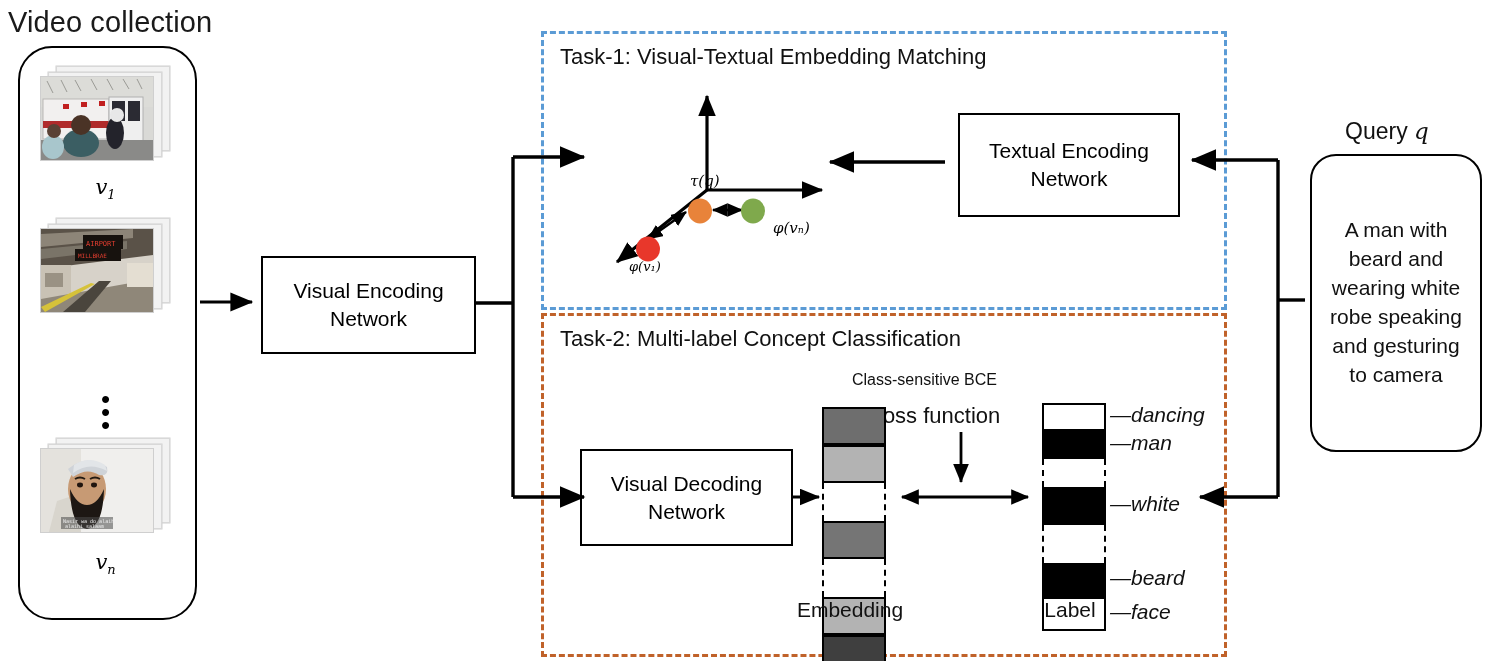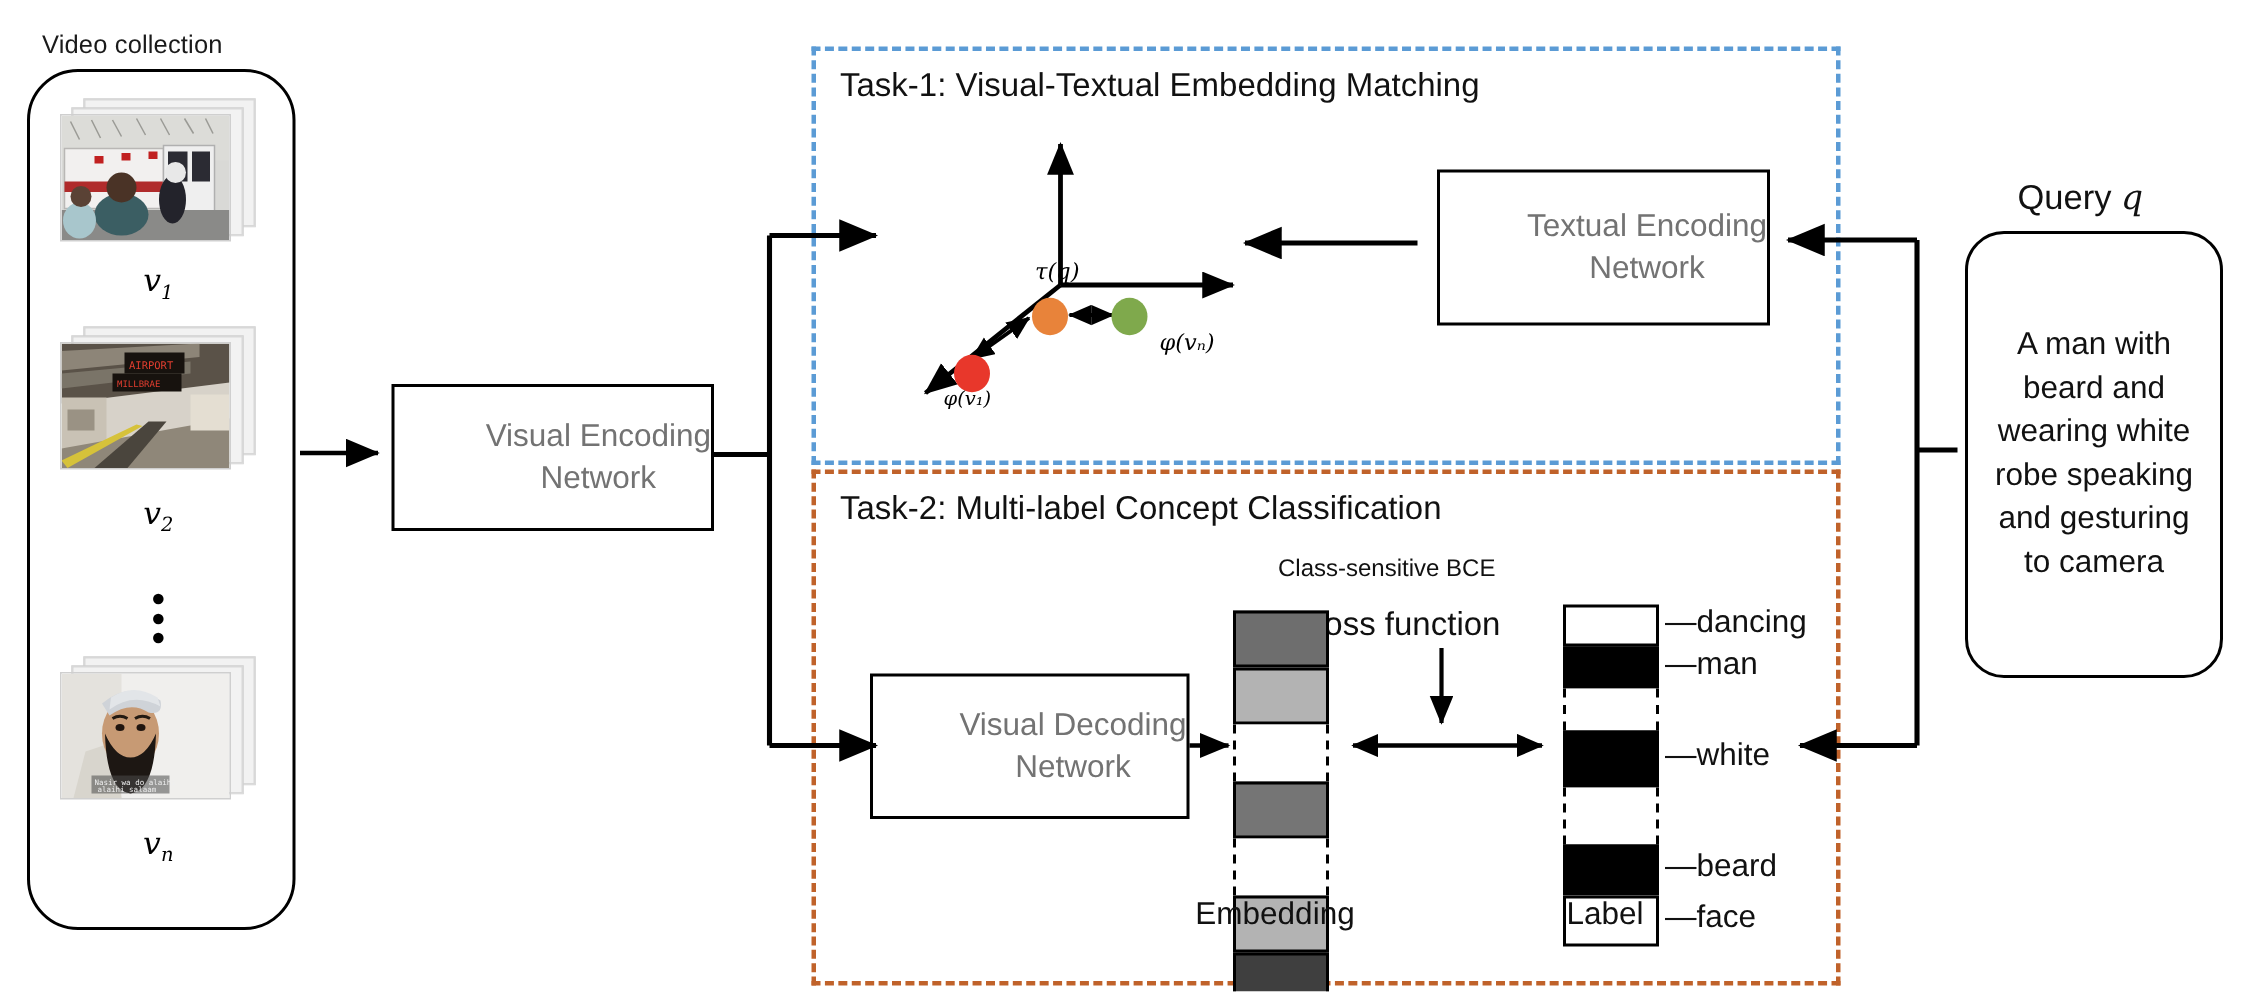--- a/index.html
+++ b/index.html
@@ -1,57 +1,57 @@
 <!DOCTYPE html>
 <html><head>
 <meta charset="utf-8">
 <style>
   html,body{margin:0;padding:0;background:#ffffff;}
   body{font-family:"Liberation Sans", sans-serif;color:#000;}
   #canvas{position:relative;width:1496px;height:661px;background:#fff;overflow:hidden;}
   .abs{position:absolute;}
 
   
-  #video-collection-title{left:8px;top:20px;font-size:17px;color:#1a1a1a;letter-spacing:.1px;margin-left:20px;}
+  #video-collection-title{left:8px;top:6px;font-size:29px;color:#1a1a1a;letter-spacing:.1px;}
   #video-collection-box{left:18px;top:46px;width:175px;height:570px;border:2.5px solid #000;border-radius:34px;background:#fff;}
 
   .thumb-stack{position:absolute;width:128px;height:95px;}
   .thumb-stack .sheet{position:absolute;width:112px;height:83px;background:#f2f2f2;border:1px solid #d8d8d8;box-shadow:0 0 0 .5px #cfcfcf;}
   .thumb-stack .sheet.s3{left:16px;top:0px;}
   .thumb-stack .sheet.s2{left:8px;top:6px;}
   .thumb-face{position:absolute;left:0;top:10px;width:112px;height:83px;overflow:hidden;border:1px solid #cfcfcf;}
 
   .vlabel{position:absolute;width:175px;text-align:center;font-family:"DejaVu Serif", serif;font-style:italic;font-size:21px;}
   .vlabel sub{font-size:13px;}
 
   #vdots{position:absolute;left:18px;top:394px;width:175px;text-align:center;line-height:10px;font-size:26px;letter-spacing:0;}
   #vdots span{display:block;height:13px;}
 
   
-  .solidbox{position:absolute;border:2px solid #000;background:#fff;display:flex;align-items:center;justify-content:flex-end;text-align:center;font-size:21px;line-height:1.32;color:#737373;}
+  .solidbox{position:absolute;border:2px solid #000;background:#fff;display:flex;align-items:center;justify-content:center;text-align:center;font-size:21px;line-height:1.32;color:#000000;}
 
   
   #task1-panel{left:541px;top:31px;width:680px;height:273px;border:3px dashed #5B9BD5;background:transparent;}
   #task2-panel{left:541px;top:313px;width:680px;height:338px;border:3px dashed #C0622A;background:transparent;}
   .panel-title{position:absolute;font-size:22px;color:#111;}
 
   
   #query-title{left:1345px;top:118px;font-size:23px;color:#111;font-family:"Liberation Sans",sans-serif;}
   #query-title i{font-family:"DejaVu Serif",serif;font-style:italic;}
   #query-box{left:1310px;top:154px;width:168px;height:294px;border:2.2px solid #000;border-radius:26px;background:#fff;display:flex;align-items:center;justify-content:center;}
   #query-text{width:148px;text-align:center;font-size:21px;line-height:1.38;color:#111;}
 
   
   .bar{position:absolute;width:64px;}
   .cell{width:64px;box-sizing:border-box;border-left:2px solid #000;border-right:2px solid #000;}
   .cell.solid{border:2px solid #000;}
   .cell.gap{border-left:2px dashed #000;border-right:2px dashed #000;background:#fff;}
   .caption{position:absolute;font-size:21px;color:#111;text-align:center;width:120px;}
 
-  .lbl-row{position:absolute;font-size:21px;color:#111;white-space:nowrap;}
+  .lbl-row{position:absolute;font-size:21px;color:#111;white-space:nowrap;font-style:italic;}
 
   svg.overlay{position:absolute;left:0;top:0;width:1496px;height:661px;pointer-events:none;}
 </style>
 </head>
 <body>
 
 <div id="canvas">
 
   <div class="abs" id="video-collection-title">Video collection</div>
 
@@ -110,23 +110,20 @@
         <text x="37" y="29" font-size="6" fill="#e03d2f" font-family="monospace">MILLBRAE</text>
         <rect x="0" y="36" width="30" height="34" fill="#c9c2b5"></rect>
         <rect x="4" y="44" width="18" height="14" fill="#9a9284"></rect>
         <polygon points="0,70 112,50 112,83 0,83" fill="#8f8779"></polygon>
         <polygon points="22,83 58,52 70,52 44,83" fill="#4a453d"></polygon>
         <polygon points="0,78 50,54 54,55 4,83" fill="#d6c23a"></polygon>
         <rect x="86" y="34" width="26" height="24" fill="#e4ded2"></rect>
       </svg>
     </div>
   </div>
-  <div class="vlabel" style="left:18px;top:330px;">
-    <span>v</span><sub>2</sub>
-  </div>
 
   <div id="vdots">
     <span>•</span>
       <span>•</span>
       <span>•</span>
   </div>
 
   <div class="thumb-stack" style="left:40px;top:438px;">
     <div class="sheet s3"></div>
     <div class="sheet s2"></div>

